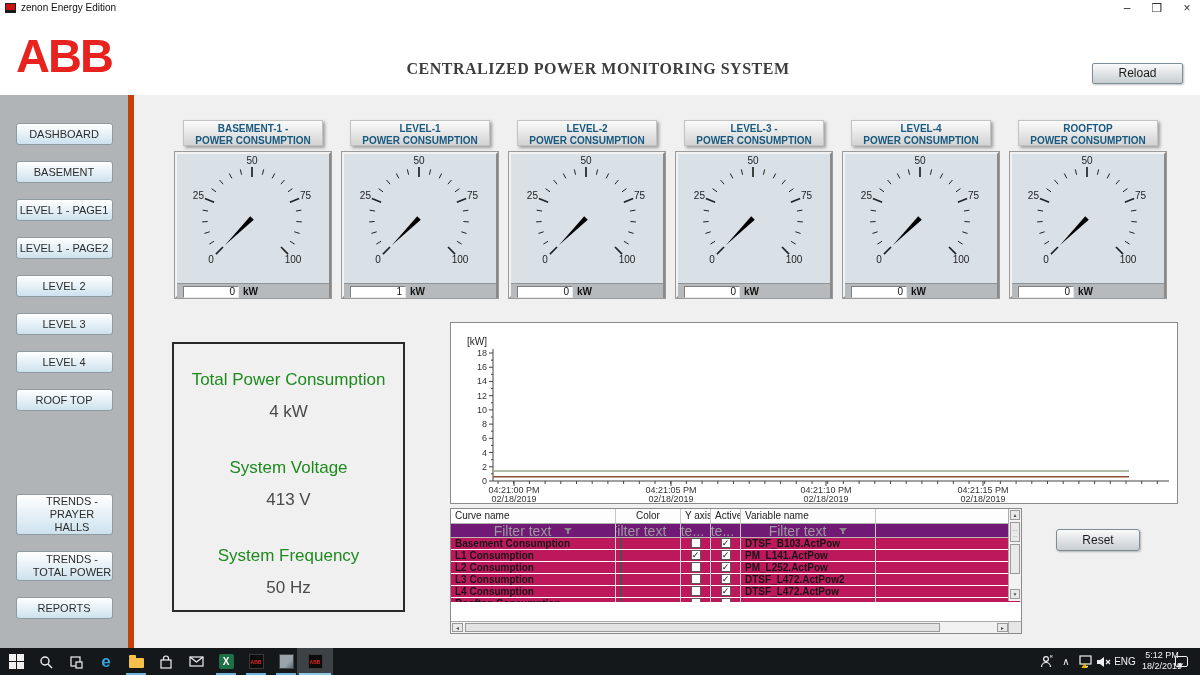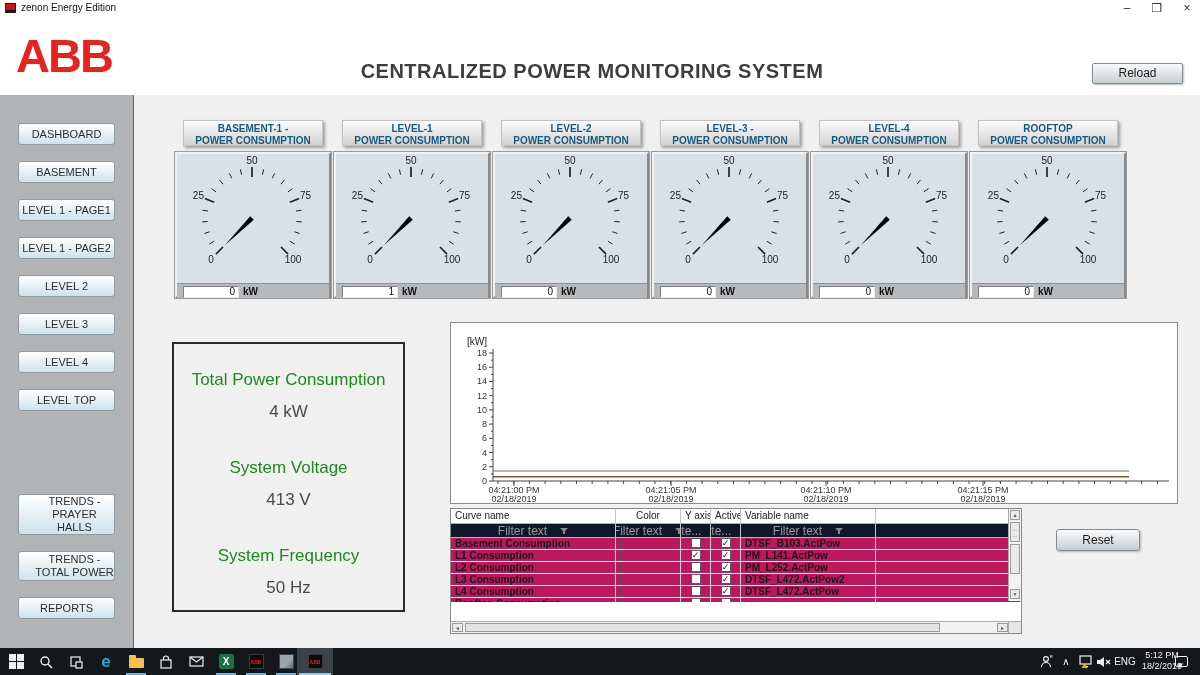--- a/index.html
+++ b/index.html
@@ -9,32 +9,32 @@
   
   .titlebar { position:absolute; left:0; top:0; width:1200px; height:16px; background:#ffffff; }
   .titlebar-icon { position:absolute; left:5px; top:3px; width:11px; height:10px; background:#c81414; border:1px solid #222; border-bottom:3px solid #1a1a1a; }
   .titlebar-text { position:absolute; left:21px; top:2px; font-size:10px; color:#111;text-align:center; }
   .win-controls { position:absolute; right:6px; top:0; height:16px; display:flex; gap:16px; align-items:center; }
   .win-btn { width:14px; text-align:center; font-size:12px; color:#333; line-height:14px; cursor:default; }
 
   
   .topband { position:absolute; left:0; top:16px; width:1200px; height:79px; background:#ffffff; }
   .abb-logo { position:absolute; left:16px; top:14px; font-size:47px; font-weight:bold; color:#e8231f; letter-spacing:-2px; line-height:52px; }
-  .main-title { position:absolute; left:292px; top:44px; width:600px; text-align:center; font-size:20px; font-weight:bold; color:#3d3d3d; letter-spacing:.5px; }
+  .main-title { position:absolute; left:298px; top:44px; width:600px; text-align:center; font-size:16px; font-weight:bold; color:#3d3d3d; letter-spacing:.5px;font-family:Liberation Serif, serif; }
   .btn-3d { background:linear-gradient(#fafafa,#c7ced2); border:1px solid #7d8d97; border-radius:2px; font-size:12px; color:#1a1a1a; text-align:center; box-shadow:1px 1px 2px rgba(0,0,0,.25); }
   .reload-btn { position:absolute; left:1092px; top:63px; width:91px; height:21px; line-height:19px; }
 
   
-  .sidebar { position:absolute; left:0; top:95px; width:134px; height:553px; background:#b1b4b6; border-right:1px solid #c2410c; display:flex; flex-direction:column; align-items:center; padding-top:28px; }
+  .sidebar { position:absolute; left:0; top:95px; width:134px; height:553px; background:#b1b4b6; border-right:6px solid #c2410c; display:flex; flex-direction:column; align-items:center; padding-top:28px; }
   .nav-btn { width:97px; min-height:22px; margin-bottom:16px; background:linear-gradient(#ffffff,#cde2ee); border:1px solid #8f9ba1; border-radius:3px; font-size:11px; color:#2c2c2c; display:flex; align-items:center; justify-content:center; text-align:center; white-space:pre-line; line-height:13px; cursor:default; }
   .nav-btn.tall { min-height:30px;padding-left:16px; }
   .nav-btn.gap-lg { margin-top:67px; }
 
   
-  .gauges-row { position:absolute; left:175px; top:120px; display:flex; gap:3px; }
+  .gauges-row { position:absolute; left:175px; top:120px; display:flex; gap:11px; }
   .gauge-block { width:156px; }
   .gauge-title { width:140px; height:26px; margin:0 auto 6px auto; background:linear-gradient(#fbfbfb,#d3d3d3); border:1px solid #c2c2c2; box-shadow:2px 2px 3px rgba(0,0,0,.35); font-size:10px; font-weight:bold; color:#17597f; text-align:center; white-space:pre-line; line-height:12px; padding-top:2px; }
   .gauge-panel { width:156px; height:146px; background:#d9e0e6; border:2px solid; border-color:#f2f2f2 #8a8a8a #8a8a8a #f2f2f2; outline:1px solid #9a9a9a; }
   .gauge-strip { height:16px; background:#b6babc; border-top:1px solid #8f9396; display:flex; align-items:center; padding-left:6px; }
   .gauge-valuebox { width:56px; height:12px; background:#ffffff; border:1px solid; border-color:#7f7f7f #e8e8e8 #e8e8e8 #7f7f7f; font-size:10px; color:#111; text-align:right; padding-right:3px; line-height:10px; }
   .gauge-unit { font-size:10px; font-weight:bold; color:#111; margin-left:4px; }
 
   
   .summary-box { position:absolute; left:172px; top:342px; width:233px; height:270px; border:2px solid #2a2a2a; text-align:center; padding-top:26px; }
   .summary-label { font-size:17px; color:#1e8a1e; margin-top:22px; }
@@ -45,21 +45,21 @@
   .chart-panel svg { display:block; }
   .chart-text { font-size:9px; fill:#333; }
   .chart-ylab { font-size:10px; fill:#222; }
 
   
   .trend-table { position:absolute; left:450px; top:508px; width:572px; height:126px; border:1px solid #8a8a8a; background:#fff; }
   .t-grid { display:grid; grid-template-columns:165px 65px 30px 30px 135px 1fr; }
   .t-head { height:15px; }
   .t-head .cell { background:#fdfdfd; border-right:1px solid #c6c6c6; border-bottom:1px solid #b0b0b0; font-size:10px; color:#222; padding:1px 4px; overflow:hidden; white-space:nowrap; }
   .t-filter { height:14px; }
-  .t-filter .cell { background:#0f172a; border-right:1px solid #c6c6c6; border-bottom:1px solid #b8b8b8; font-size:12px; color:#9a9a9a; display:flex; align-items:center; justify-content:center; gap:13px; overflow:hidden; white-space:nowrap; }
+  .t-filter .cell { background:#701a75; border-right:1px solid #c6c6c6; border-bottom:1px solid #b8b8b8; font-size:14px; color:#9a9a9a; display:flex; align-items:center; justify-content:center; gap:13px; overflow:hidden; white-space:nowrap; }
   .rows-clip { height:64px; overflow:hidden; }
   .t-row { height:12px; }
   .t-row .cell { background:#be185d; border-right:1px solid #c9ced3; border-bottom:1px solid #ffffff; font-size:10px; color:#151515; padding:0 4px; overflow:hidden; white-space:nowrap; line-height:11px;font-weight:bold; }
   .center { text-align:center; }
   .swatch { width:56px; height:8px; margin:1px auto 0 auto; border:1px solid #4f4f4f; }
   .cb { display:block; width:10px; height:10px; margin:0 auto; background:#fff; border:1px solid #5a5a5a; font-size:9px; line-height:9px; text-align:center; color:#111; }
   .funnel { flex:0 0 auto; }
 
   .vscroll { position:absolute; right:0; top:0; width:13px; height:92px; background:#f2f2f2; border-left:1px solid #aaa; }
   .vs-box { position:absolute; left:1px; width:10px; background:#e9e9e9; border:1px solid #9a9a9a; font-size:5px; color:#555; text-align:center; }
@@ -118,21 +118,21 @@
   <div class="nav-btn">LEVEL 1 - PAGE1</div>
 
   <div class="nav-btn">LEVEL 1 - PAGE2</div>
 
   <div class="nav-btn">LEVEL 2</div>
 
   <div class="nav-btn">LEVEL 3</div>
 
   <div class="nav-btn">LEVEL 4</div>
 
-  <div class="nav-btn">LEVEL TOP</div>
+  <div class="nav-btn">ROOF TOP</div>
 
   <div class="nav-btn tall gap-lg">TRENDS -
 PRAYER HALLS</div>
 
   <div class="nav-btn tall">TRENDS -
 TOTAL POWER</div>
 
   <div class="nav-btn">REPORTS</div>
 </div>
 

